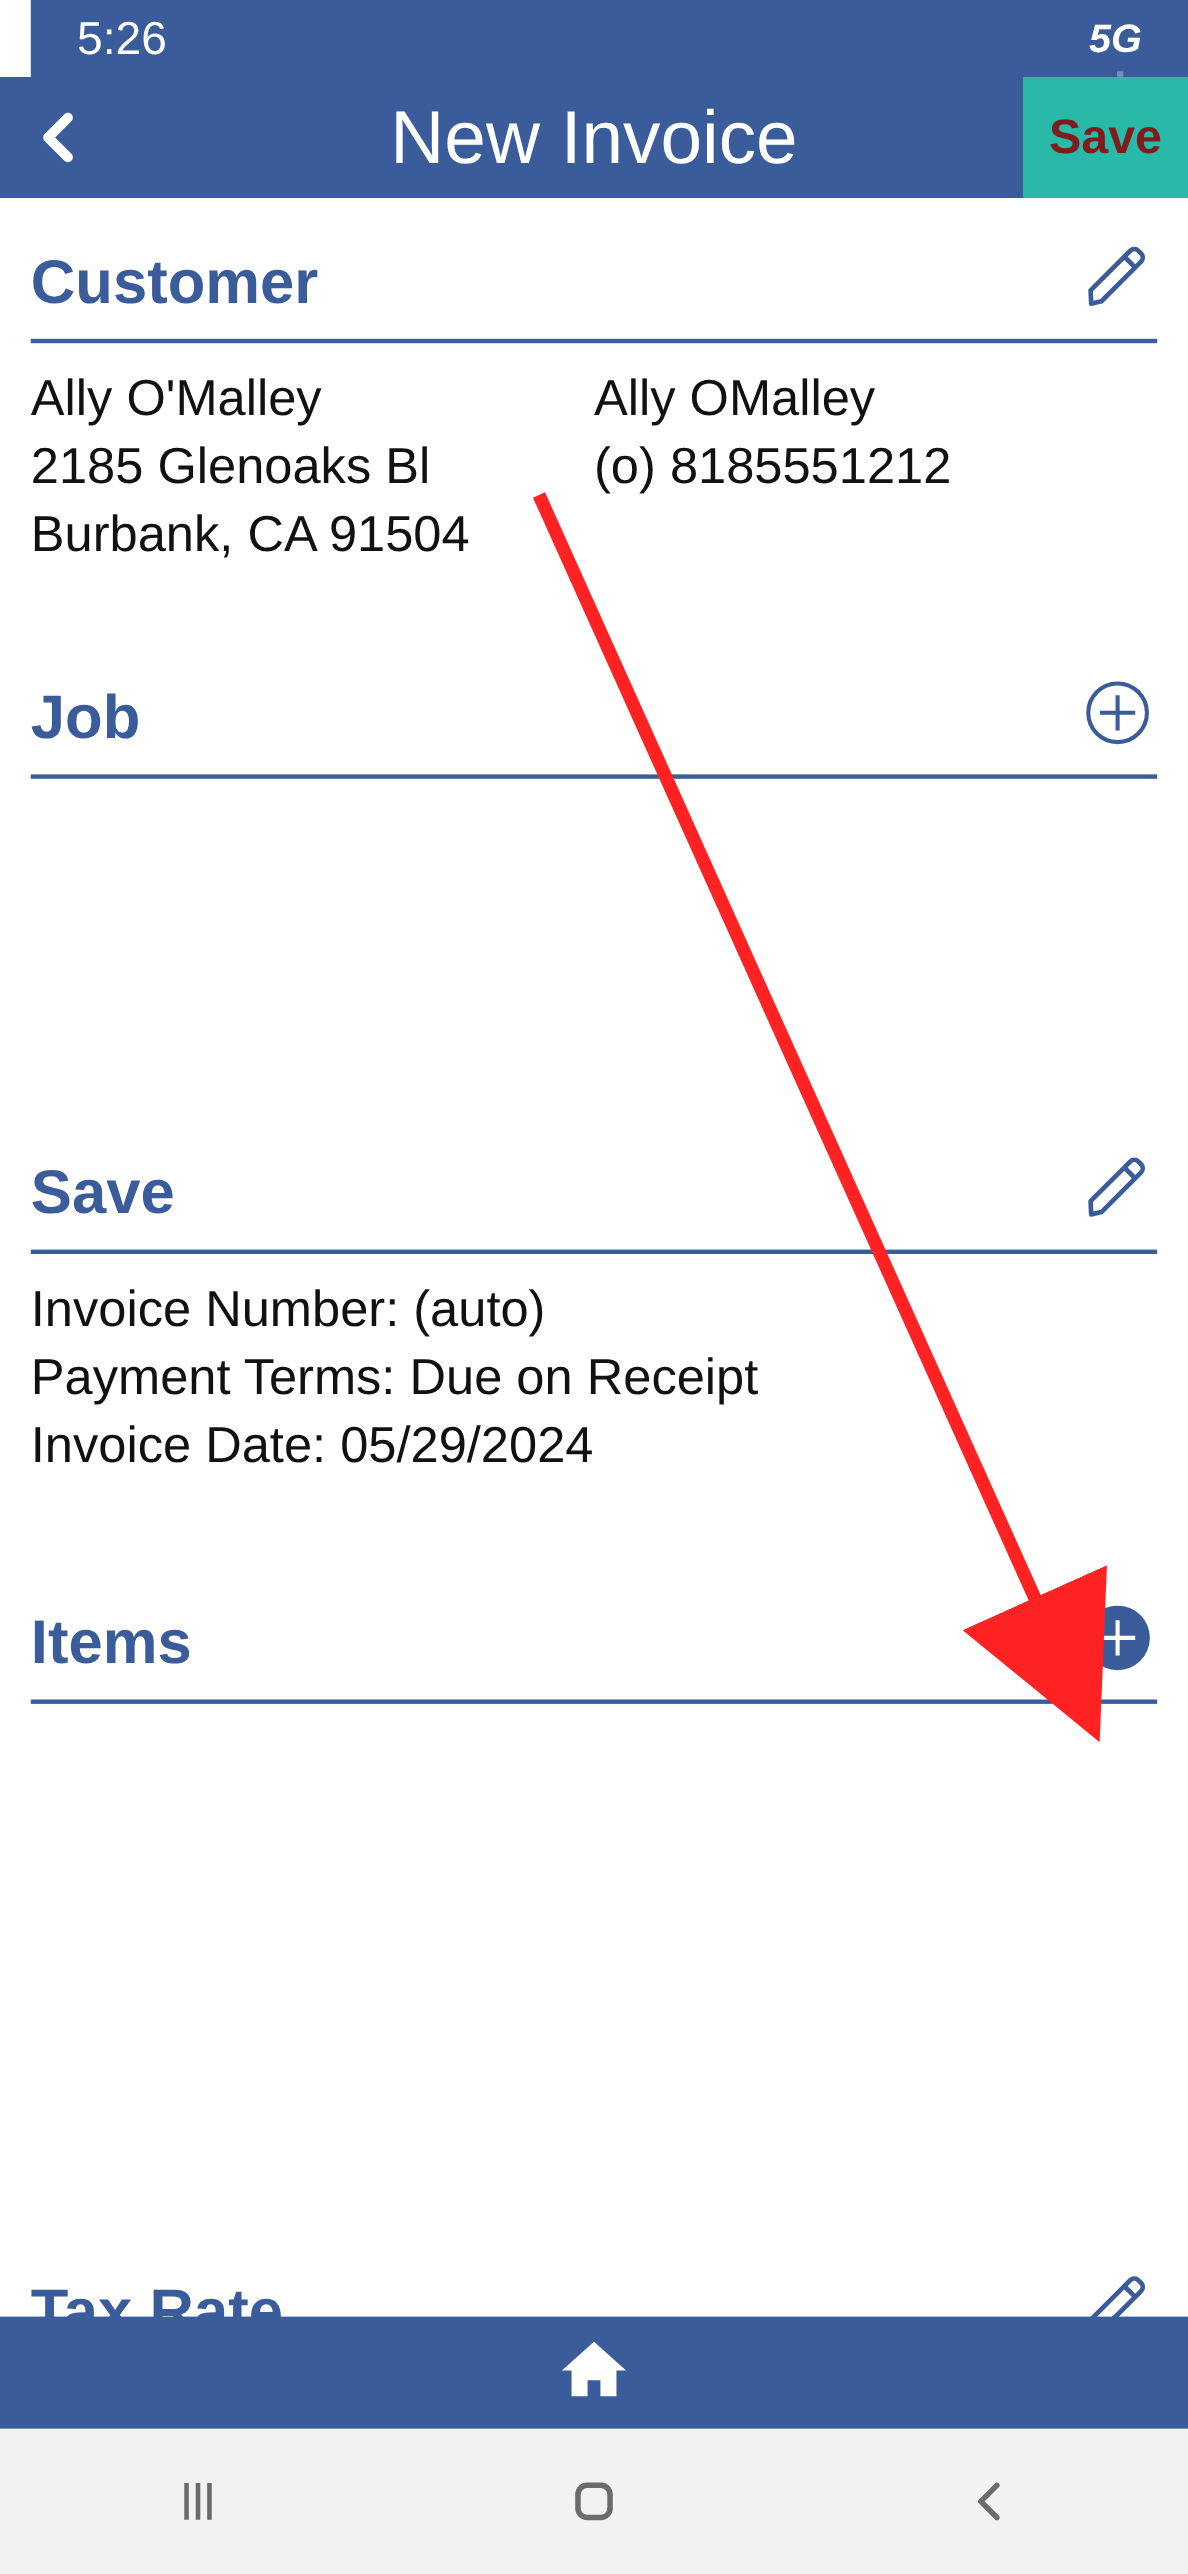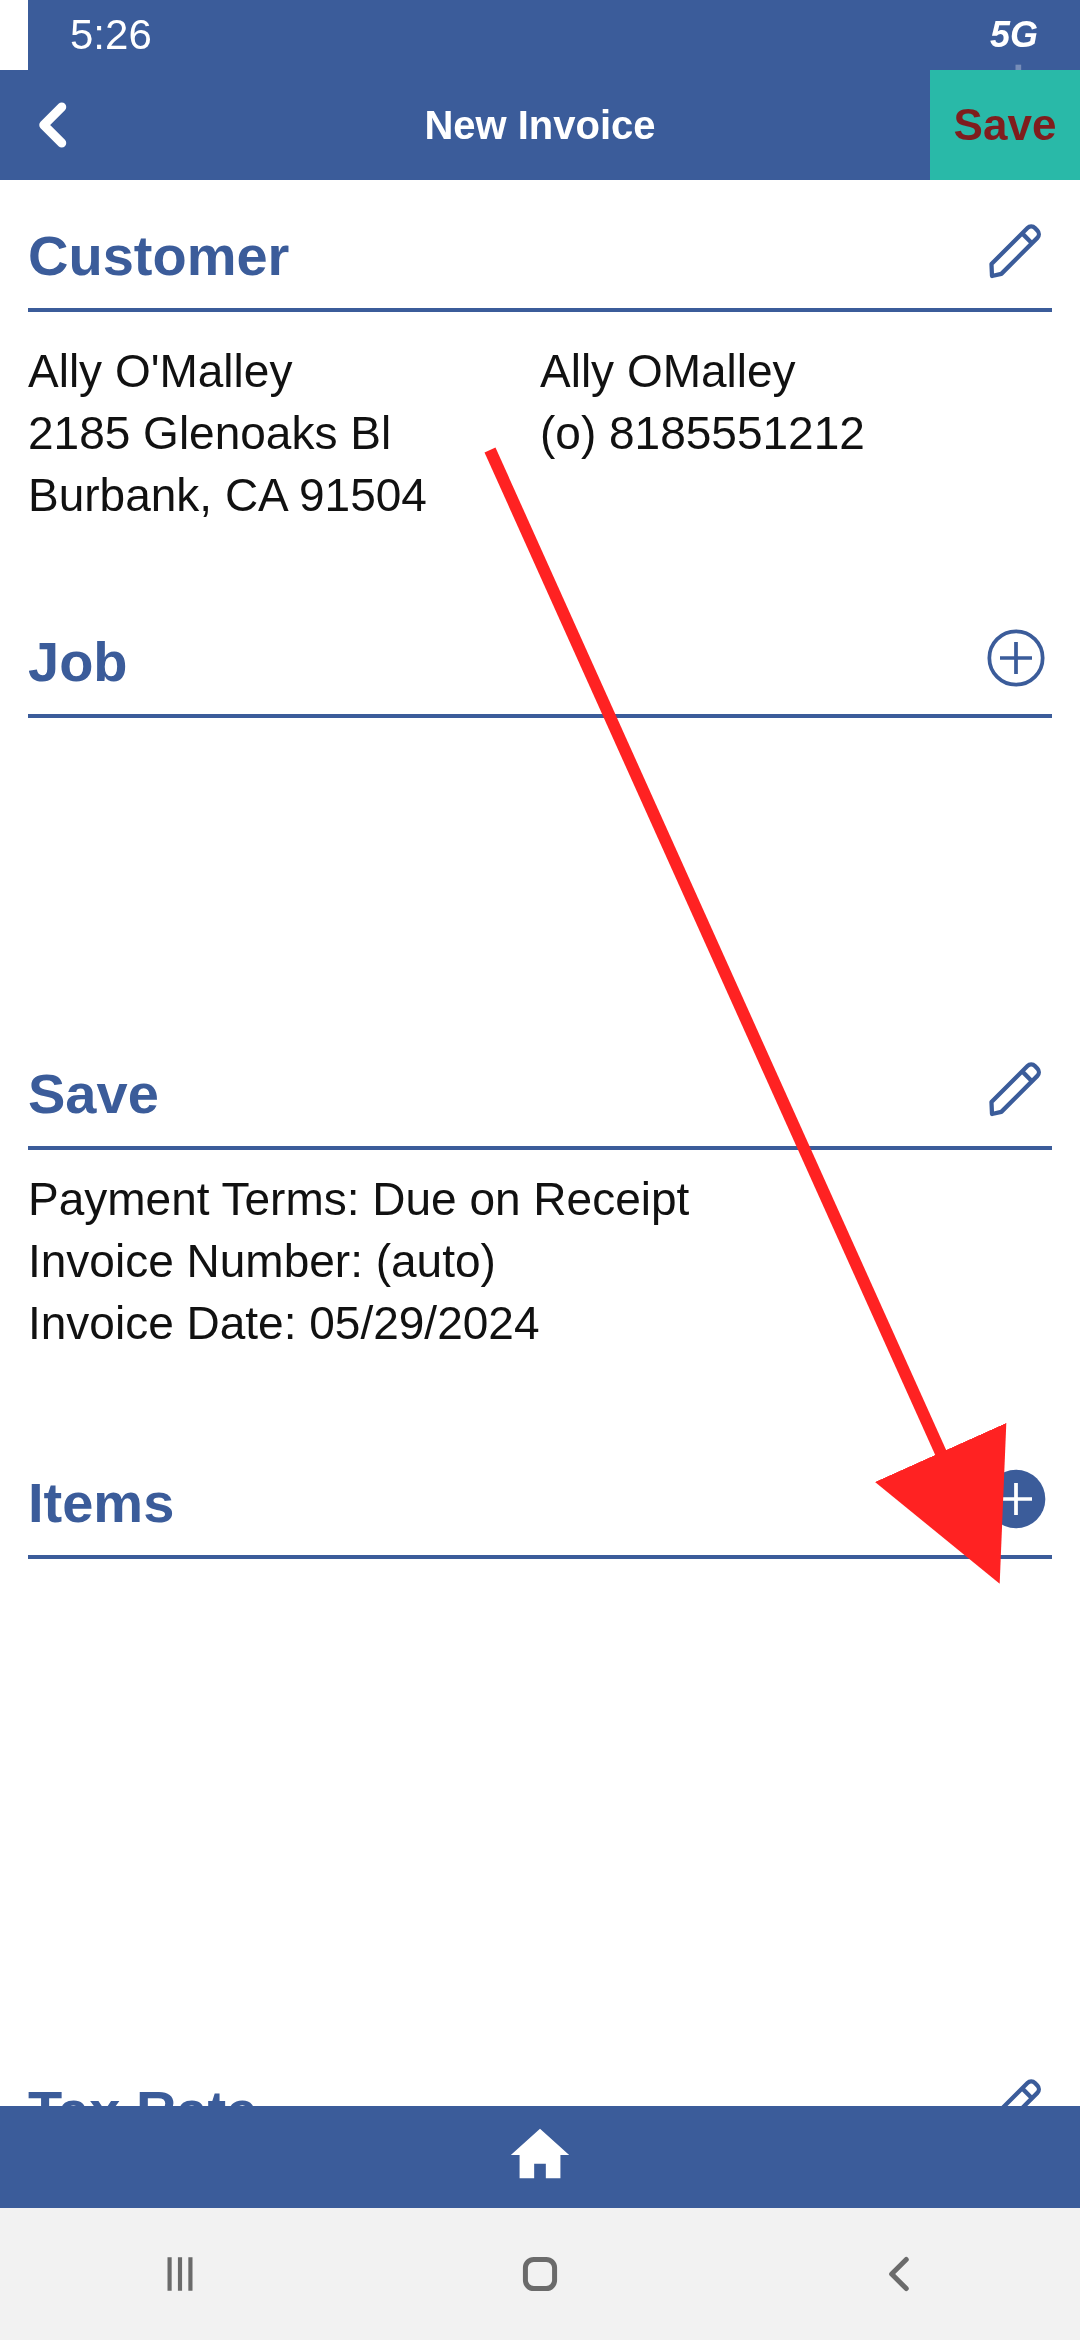--- a/index.html
+++ b/index.html
@@ -27,22 +27,22 @@
   .appbar .back {
     width: 90px; height: 90px;
     display: flex; align-items: center; justify-content: center;
     margin-left: 10px;
   }
   .appbar .title {
     position: absolute;
     left: 0; right: 0;
     text-align: center;
     color: #fff;
-    font-size: 40px;
-    font-weight: 700;
+    font-size: 68px;
+    font-weight: 400;
     pointer-events: none;
   }
   .appbar .save {
     position: absolute;
     right: 0; top: 0; bottom: 0;
     width: 150px;
     background: #29b9a8;
     color: #7f1d1d;
     font-size: 44px;
     font-weight: 700;
@@ -68,21 +68,21 @@
     font-size: 56px;
     font-weight: 800;
   }
   .icon-btn {
     width: 72px; height: 72px;
     display: flex; align-items: center; justify-content: center;
     cursor: pointer;
   }
   .customer-body {
     display: flex;
-    padding-top: 28px;
+    padding-top: 18px;
     font-size: 46px;
     color: #111;
     line-height: 1.35;
   }
   .customer-body .col { flex: 1; }
   .terms-body, .taxrate-body {
     padding-top: 18px;
     font-size: 46px;
     color: #111;
     line-height: 1.35;
@@ -202,22 +202,22 @@
   <div class="section-header">
     <h2>Save</h2>
     <div class="icon-btn">
       <svg width="64" height="64" viewBox="0 0 24 24" fill="none" stroke="#3b5c9a" stroke-width="1.6" stroke-linejoin="round">
           <path d="M3 21l3.5-.8L20 6.7a2 2 0 000-2.8l-.9-.9a2 2 0 00-2.8 0L2.8 16.5 3 21z"></path>
           <path d="M14.5 5.2l3.3 3.3"></path>
         </svg>
     </div>
   </div>
   <div class="terms-body">
+    <div>Invoice Number: (auto)</div>
     <div>Payment Terms: Due on Receipt</div>
-    <div>Invoice Number: (auto)</div>
     <div>Invoice Date: 05/29/2024</div>
   </div>
 
   <div style="height:72px"></div>
   <div class="section-header">
     <h2>Items</h2>
     <div class="icon-btn">
       <svg width="64" height="64" viewBox="0 0 24 24">
           <circle cx="12" cy="12" r="11" fill="#3b5c9a"></circle>
           <path d="M12 6v12M6 12h12" stroke="#fff" stroke-width="1.4"></path>

